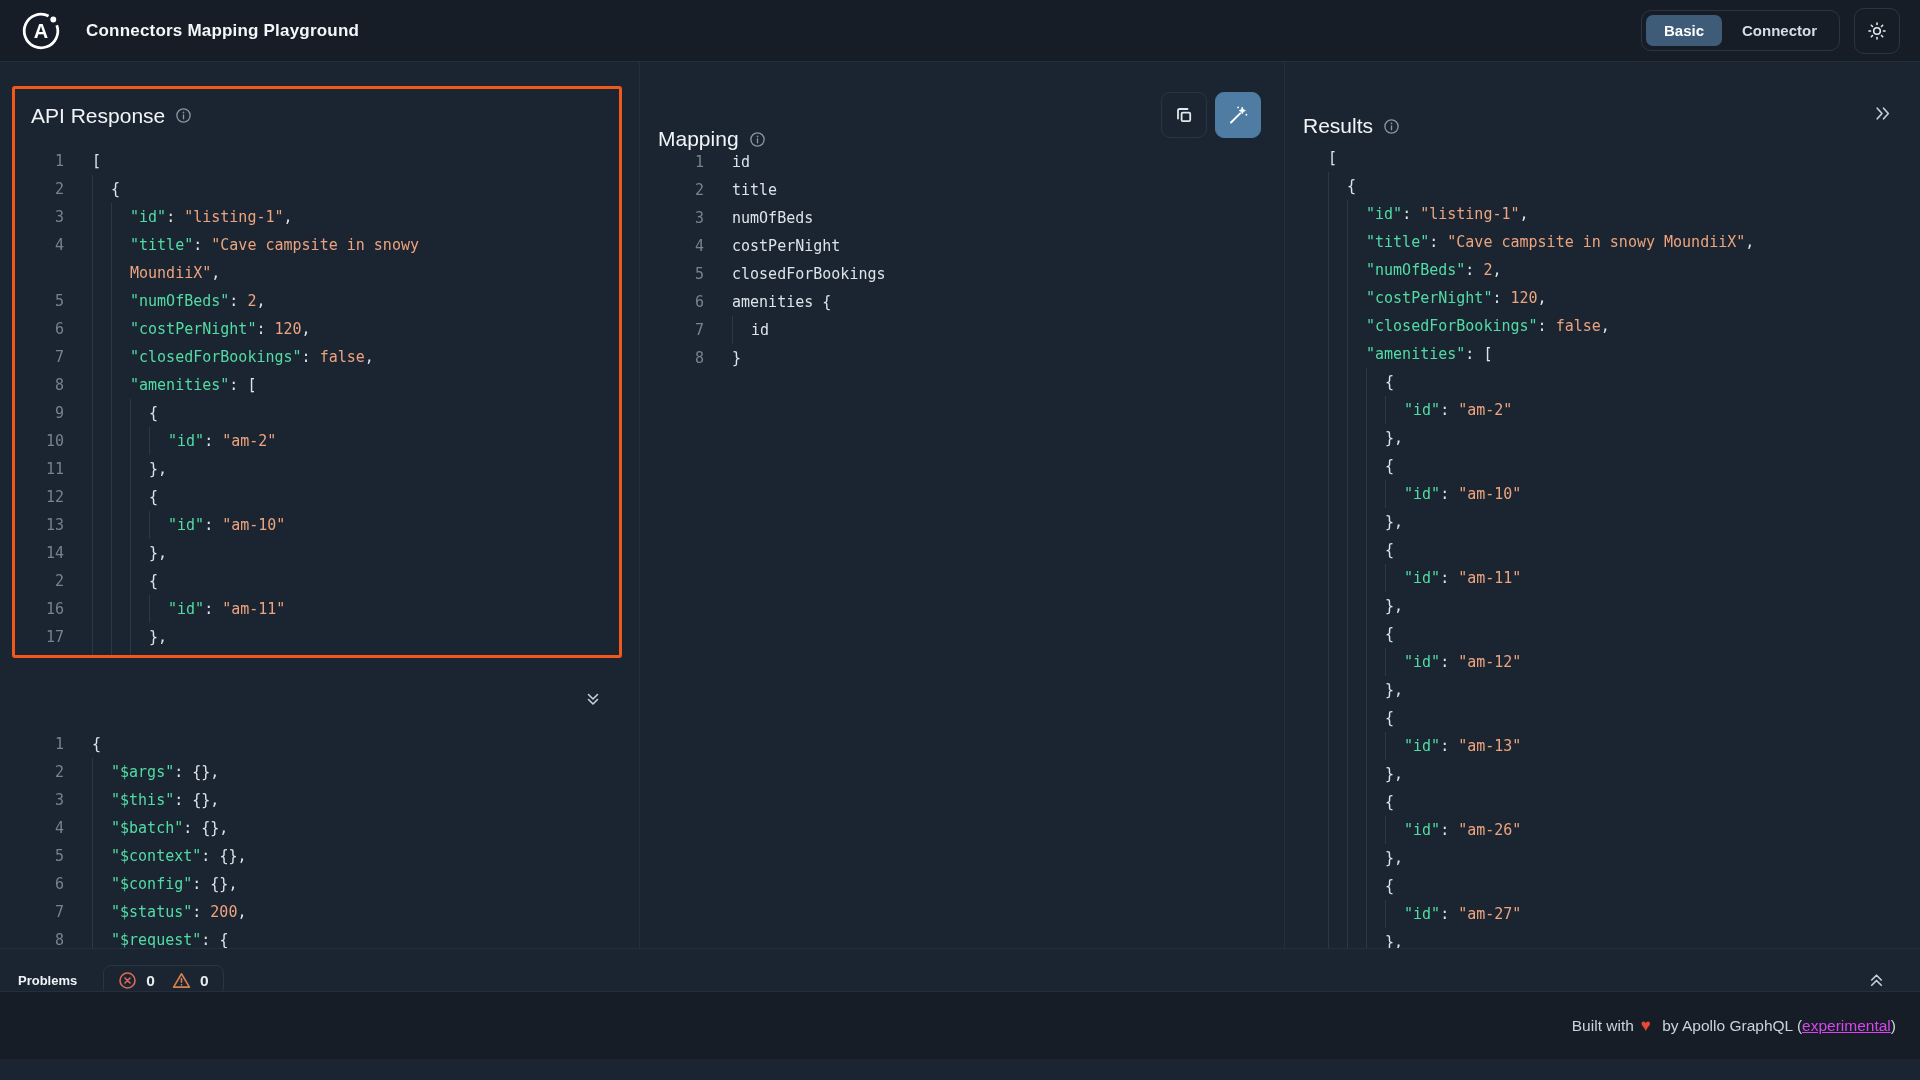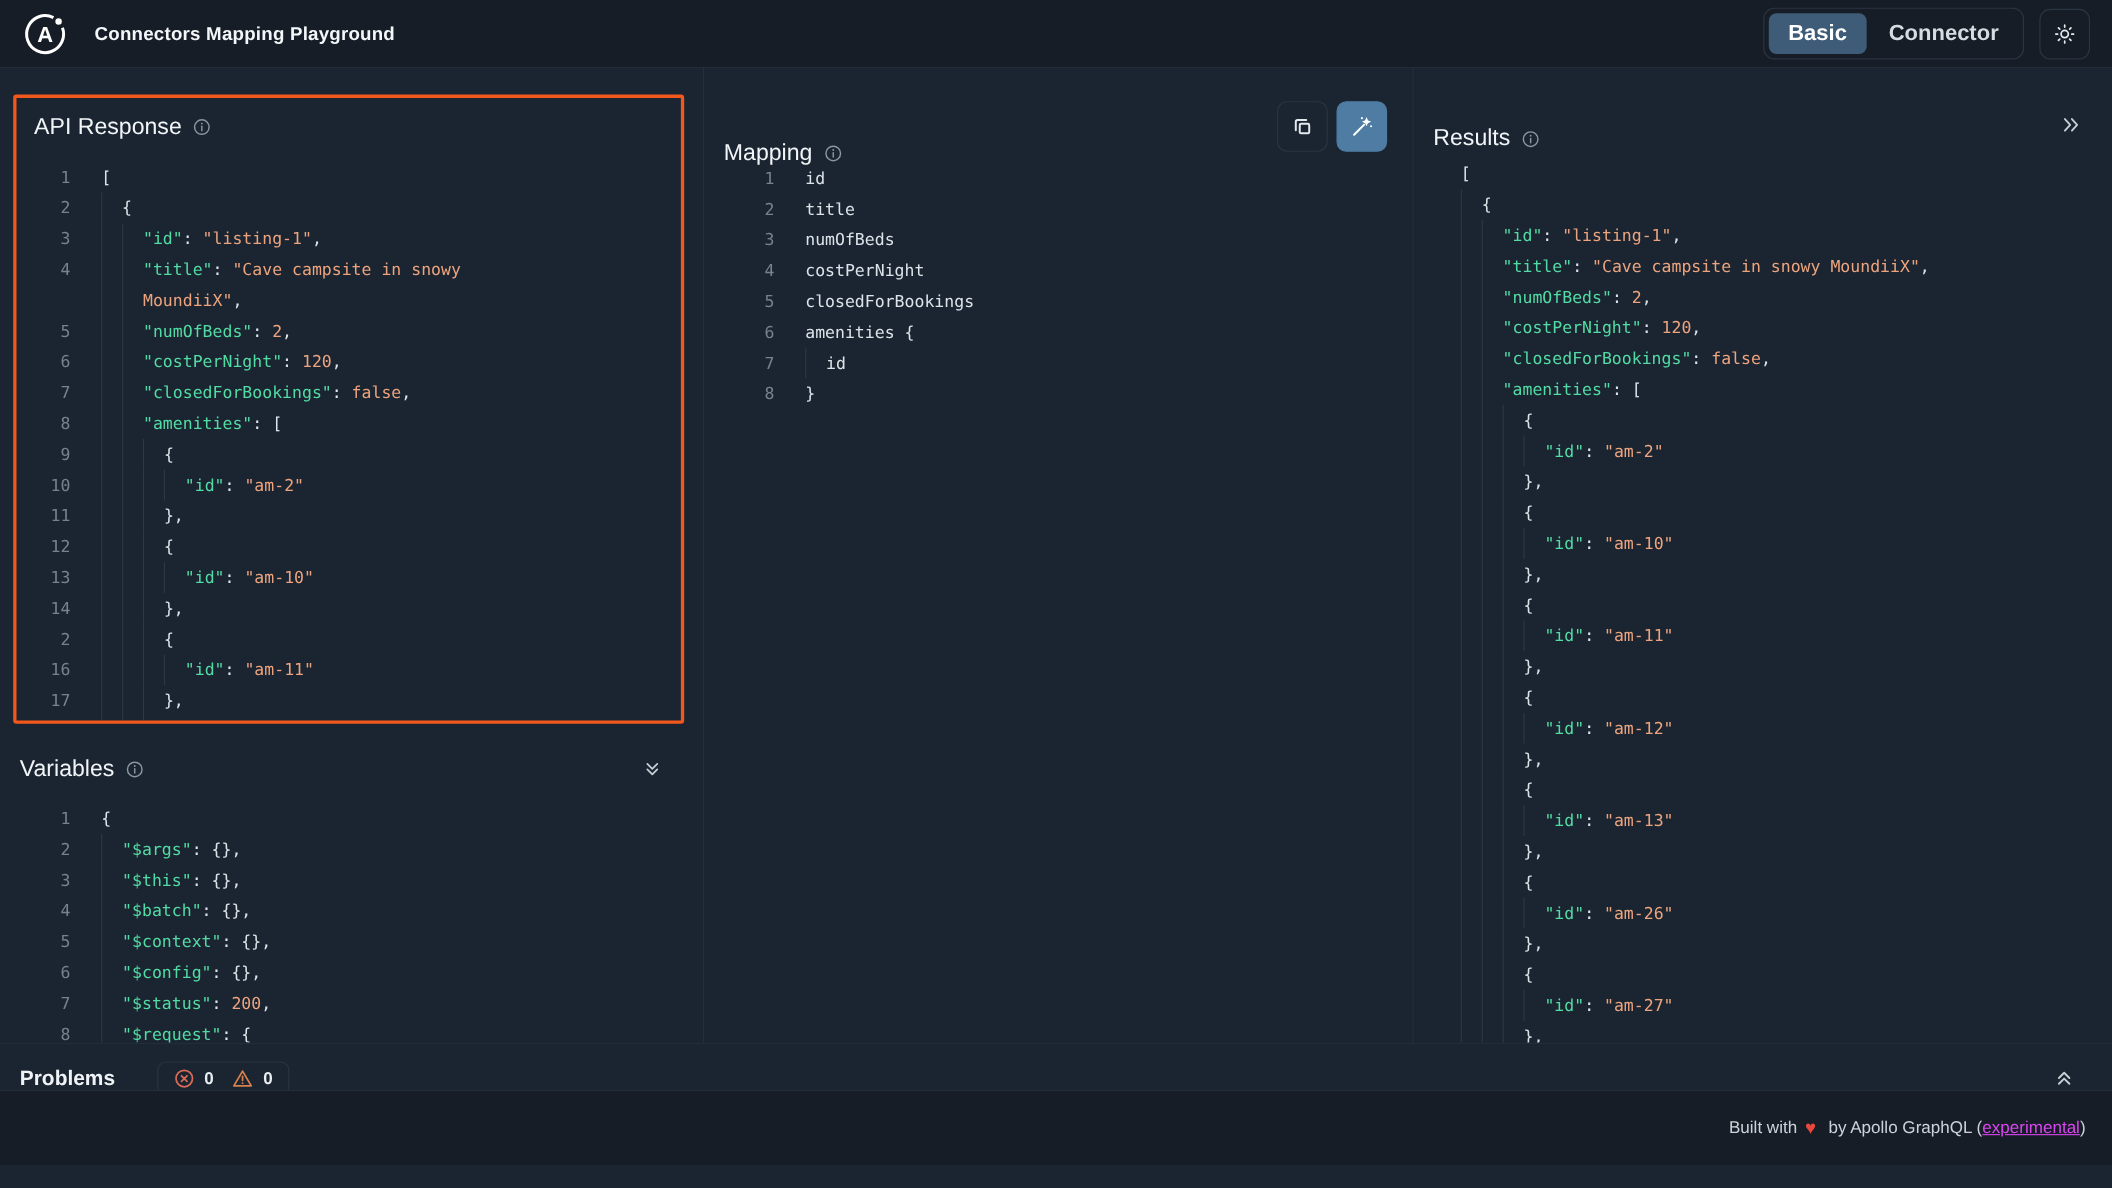--- a/index.html
+++ b/index.html
@@ -7,21 +7,21 @@
        font-family:"Liberation Sans",sans-serif;-webkit-font-smoothing:antialiased;}
 
   
   .header{position:absolute;left:0;top:0;width:1920px;height:62px;background:#161D27;
           border-bottom:1px solid #252F3B;display:flex;align-items:center;padding:0 20px;box-sizing:border-box;}
   .logo{width:42px;height:42px;flex:0 0 auto;}
   .app-title{margin-left:24px;font-size:17px;font-weight:700;color:#F4F7F9;letter-spacing:.2px;}
   .hspacer{flex:1;}
   .tab-group{display:flex;align-items:center;gap:2px;border:1px solid #2B3541;border-radius:10px;
              padding:4px;margin-right:14px;}
-  .tab{padding:7px 18px;border-radius:7px;font-size:20px;color:#D5DCE2;font-weight:600;cursor:default;}
+  .tab{padding:7px 18px;border-radius:7px;font-size:15px;color:#D5DCE2;font-weight:600;cursor:default;}
   .tab.active{background:#3E5B77;color:#FFFFFF;}
   .theme-btn{width:44px;height:44px;border:1px solid #2B3541;border-radius:10px;display:flex;
              align-items:center;justify-content:center;color:#E6EBEF;background:transparent;}
 
   
   .main{position:absolute;left:0;top:62px;width:1920px;height:886px;}
   .col-left{position:absolute;left:0;top:0;width:640px;height:886px;border-right:1px solid #252F3B;box-sizing:border-box;}
   .col-mid{position:absolute;left:640px;top:0;width:645px;height:886px;border-right:1px solid #252F3B;box-sizing:border-box;}
   .col-right{position:absolute;left:1285px;top:0;width:635px;height:886px;overflow:hidden;}
 
@@ -59,21 +59,21 @@
   .ln{width:49px;min-width:49px;text-align:right;color:#76828E;margin-right:28px;line-height:28px;}
   .ct{display:flex;line-height:28px;white-space:pre;}
   .ig{width:18px;min-width:18px;height:28px;border-left:1px solid rgba(220,227,233,0.10);}
   .tk-k{color:#52DCA4;}
   .tk-v{color:#EDA47E;}
   .tk-p{color:#DCE3E9;}
 
   
   .problems{position:absolute;left:0;top:948px;width:1920px;height:64px;border-top:1px solid #252F3B;
             display:flex;align-items:center;padding:0 34px 0 18px;box-sizing:border-box;background:#1B2531;}
-  .problems-label{font-size:19px;font-weight:700;color:#EFF3F6;margin-right:38px;}
+  .problems-label{font-size:13px;font-weight:700;color:#EFF3F6;margin-right:26px;}
   .badge{display:flex;align-items:center;gap:9px;border:1px solid #2B3541;border-radius:8px;padding:5px 14px;}
   .badge .cnt{color:#E8EDF1;font-size:15.5px;font-weight:700;}
   .badge .warn-group{margin-left:8px;display:flex;align-items:center;gap:9px;}
   .collapse-problems{margin-left:auto;color:#C7CFD6;display:flex;}
 
   
   .footer{position:absolute;left:0;top:991px;width:1920px;height:68px;background:#161D27;
           border-top:1px solid #252F3B;display:flex;align-items:center;justify-content:flex-end;
           padding-right:24px;box-sizing:border-box;font-size:15.5px;color:#CBD3DA;}
   .heart{color:#E8483B;margin:0 7px;font-size:17px;}
@@ -193,30 +193,20 @@
               <span class="ct"><span class="ig"></span><span class="ig"></span><span class="ig"></span><span class="tk-p">},</span></span>
             </div>
             <div class="crow">
               <span class="ln">18</span>
               <span class="ct"><span class="ig"></span><span class="ig"></span><span class="ig"></span><span class="tk-p">{</span></span>
             </div>
           </div>
       </div>
 
       <div class="vars">
-        <div class="phead">
-          <span class="ptitle">Variables</span>
-          <span class="info-icon">
-            <svg width="17" height="17" viewBox="0 0 18 18" fill="none" stroke="currentColor" stroke-width="1.4">
-              <circle cx="9" cy="9" r="7"></circle>
-                <path d="M9 8.3v4.2" stroke-linecap="round"></path>
-              <circle cx="9" cy="5.7" r="0.9" fill="currentColor" stroke="none"></circle>
-            </svg>
-          </span>
-        </div>
         <span class="collapse-vars">
           <svg width="18" height="18" viewBox="0 0 18 18" fill="none" stroke="currentColor" stroke-width="1.6" stroke-linecap="round" stroke-linejoin="round">
             <path d="M4.5 4.5L9 9l4.5-4.5"></path>
               <path d="M4.5 9.5L9 14l4.5-4.5"></path>
           </svg>
         </span>
         <div class="vars-code">
             <div class="crow">
               <span class="ln">1</span>
               <span class="ct"><span class="tk-p">{</span></span>

